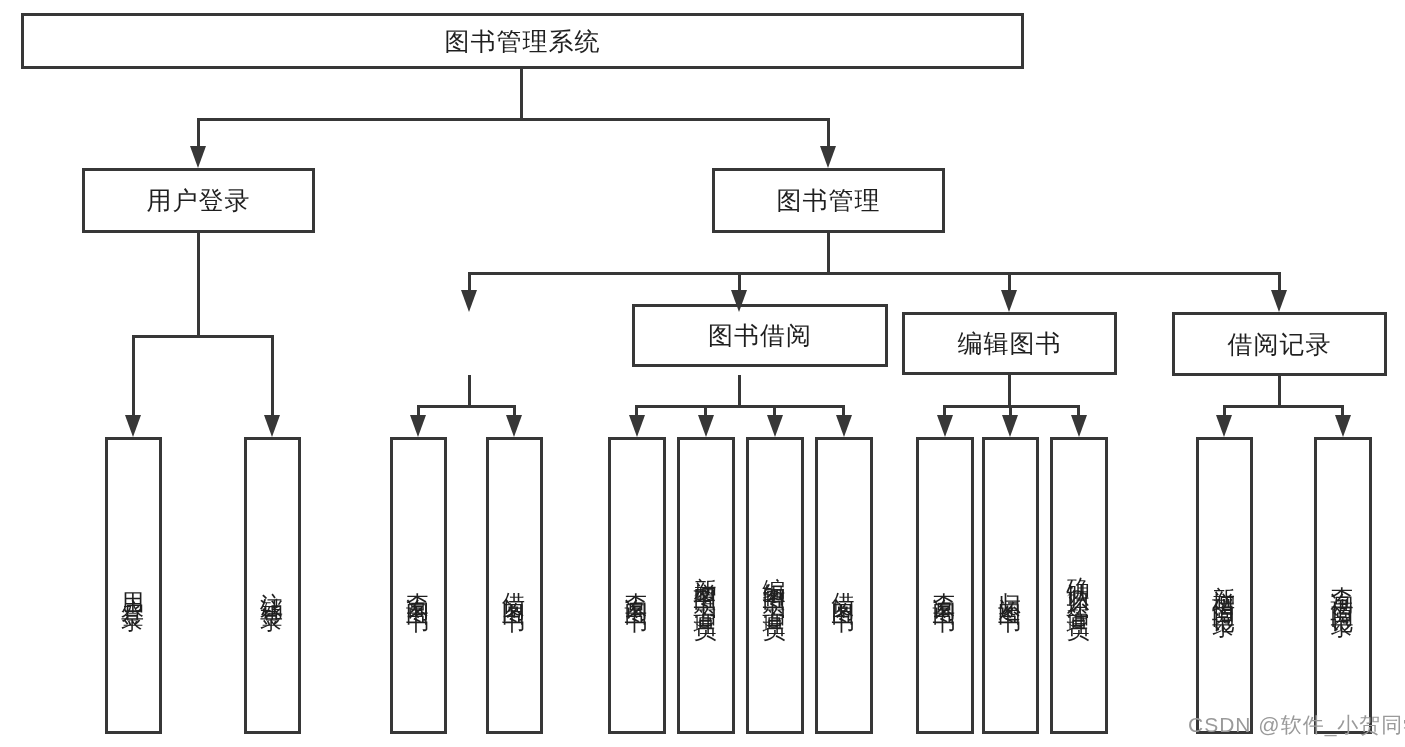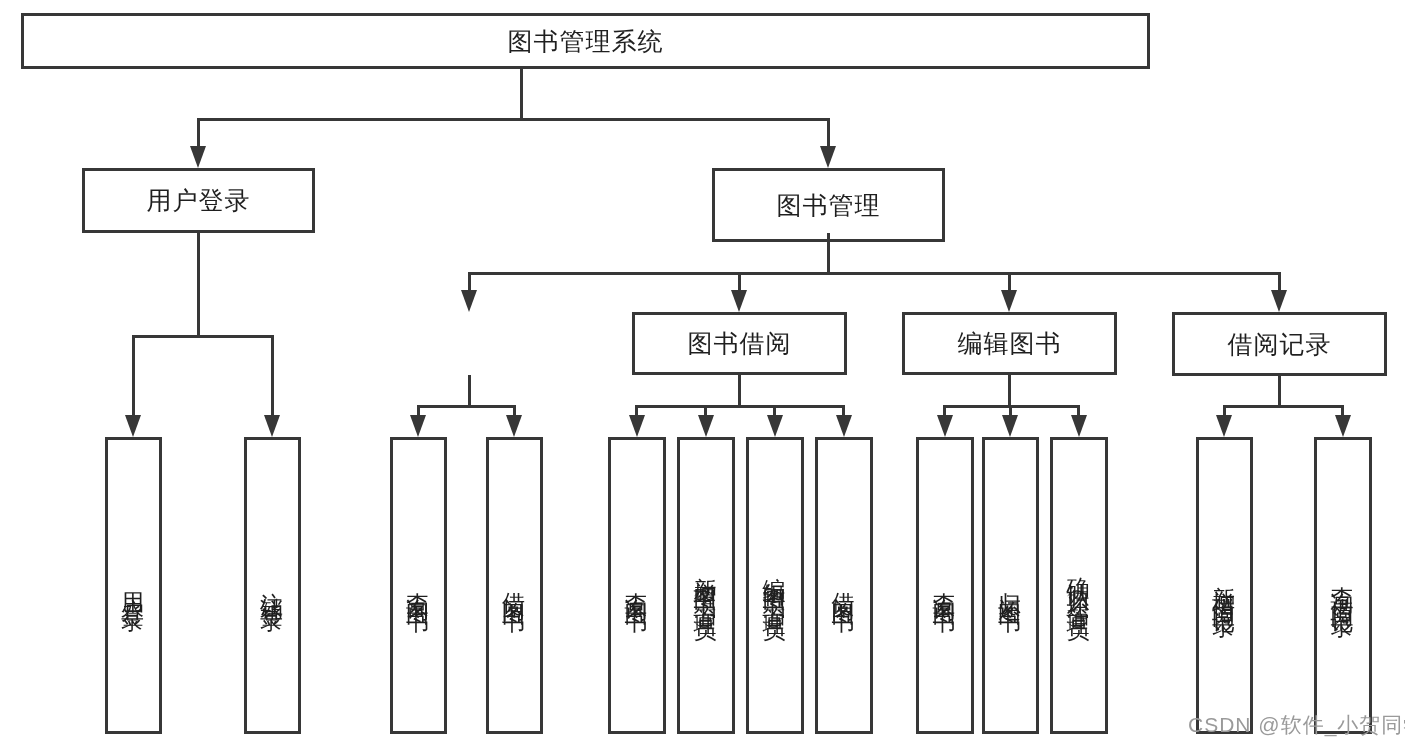--- a/index.html
+++ b/index.html
@@ -29,25 +29,25 @@
     border-top:22px solid #373737;
   }
 
   .watermark {
     position:absolute; left:1188px; top:711px;
     font-size:21px; color:#9a9a9a; z-index:10;
     letter-spacing:1px; white-space:nowrap;
   }
 
   
-  #n-root   { left:21px;  top:13px;  width:1129px; height:56px; }
+  #n-root   { left:21px;  top:13px;  width:1003px; height:56px; }
   #n-ul     { left:82px;  top:168px; width:233px;  height:65px; }
-  #n-bm     { left:712px; top:168px; width:233px;  height:74px; }
+  #n-bm     { left:712px; top:168px; width:233px;  height:65px; }
   #n-nb     { left:362px; top:312px; width:215px;  height:63px; }
-  #n-bb     { left:632px; top:312px; width:215px;  height:63px; }
+  #n-bb     { left:632px; top:304px; width:256px;  height:63px; }
   #n-cb     { left:902px; top:312px; width:215px;  height:63px; }
   #n-br     { left:1172px;top:312px; width:215px;  height:64px; }
 
   .leaf { top:437px; height:297px; width:57px; }
   #l-ul1 { left:105px; }  #l-ul2 { left:244px; }
   #l-nb1 { left:390px; }  #l-nb2 { left:486px; }
   #l-bb1 { left:608px; width:58px; } #l-bb2 { left:677px; width:58px; }
   #l-bb3 { left:746px; width:58px; } #l-bb4 { left:815px; width:58px; }
   #l-cb1 { left:916px; width:58px; } #l-cb2 { left:982px; }
   #l-cb3 { left:1050px; width:58px; }

